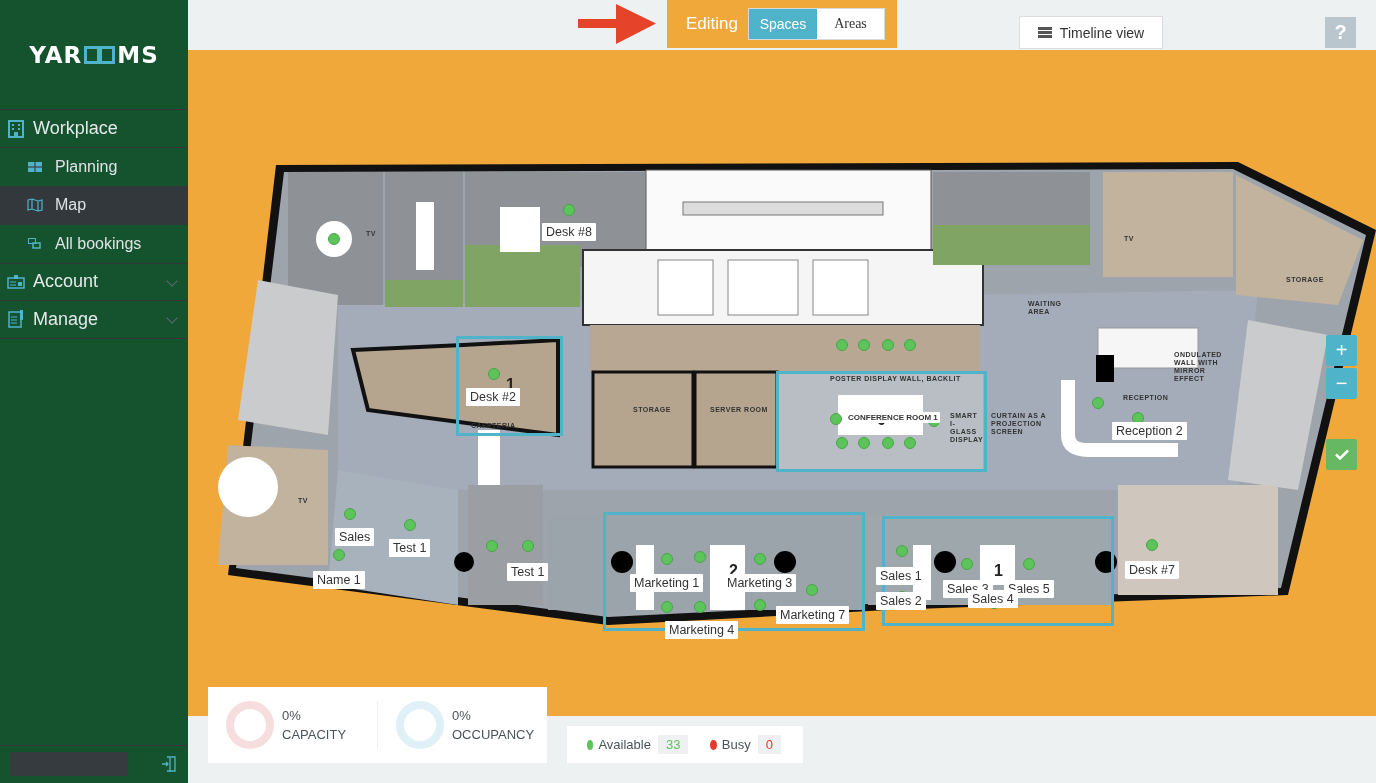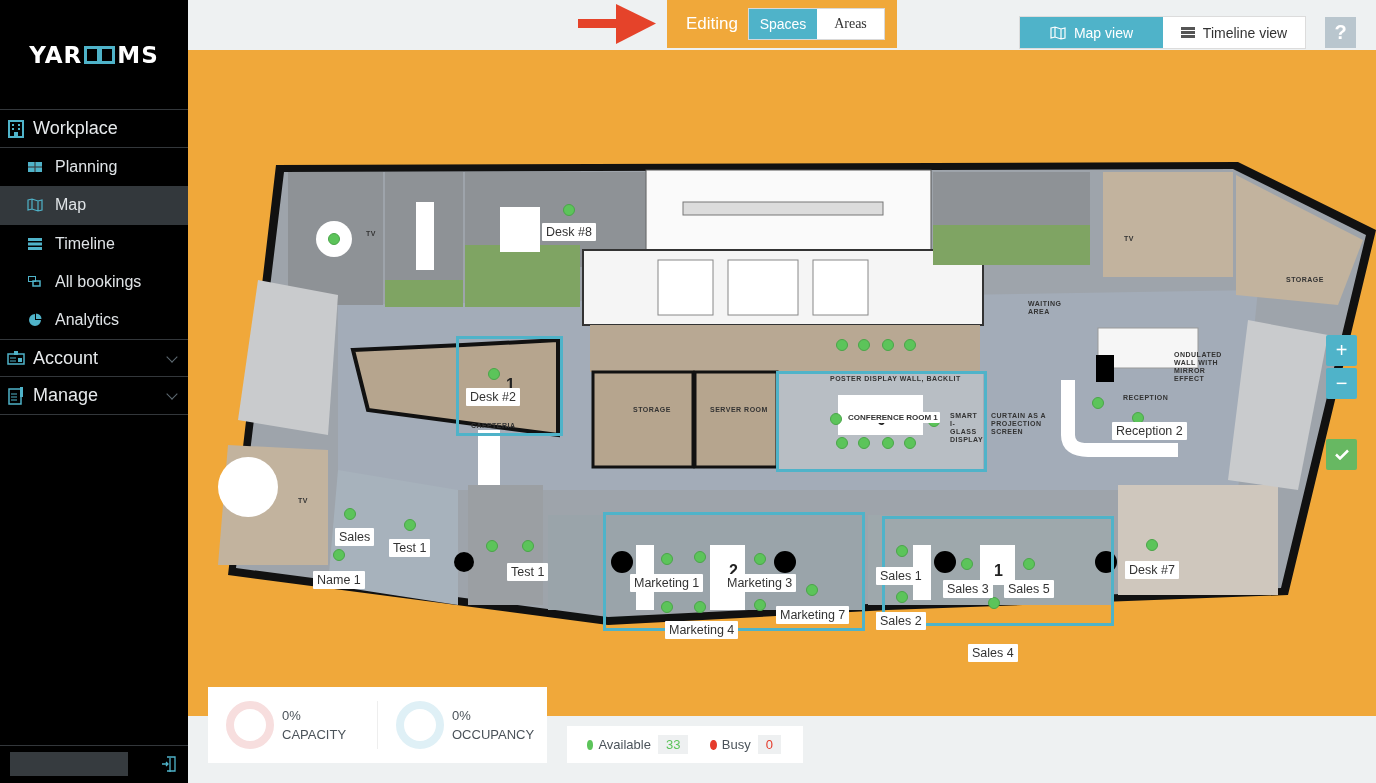--- a/index.html
+++ b/index.html
@@ -1,20 +1,20 @@
 <!DOCTYPE html>
 <html><head>
 <meta charset="utf-8">
 <style>
   * { box-sizing: border-box; margin: 0; padding: 0; }
   html, body { width: 1376px; height: 783px; overflow: hidden; }
   body { font-family: "Liberation Sans", "DejaVu Sans", sans-serif; background: #eef1f2; position: relative; }
 
   
-  .sidebar { position: absolute; left: 0; top: 0; width: 188px; height: 783px; background: #000000; color: #e6e9eb; }
+  .sidebar { position: absolute; left: 0; top: 0; width: 188px; height: 783px; background: #14532d; color: #e6e9eb; }
   .logo { height: 110px; display: flex; align-items: center; justify-content: center; border-bottom: 1px solid #33373b; }
   .logo-text { font-family: "DejaVu Sans", sans-serif; font-weight: bold; font-size: 23px; letter-spacing: 1px; color: #fff; display: flex; align-items: center; }
   .logo-mark { display: inline-flex; margin: 0 2px; }
   .logo-mark span { width: 16px; height: 18px; border: 3px solid #4fb3c9; display: inline-block; }
   .logo-mark span + span { margin-left: -1px; }
   .nav-section { height: 38px; display: flex; align-items: center; padding-left: 7px; font-size: 18px; color: #e6e9eb; border-bottom: 1px solid #33373b; position: relative; }
   .nav-section .icon { width: 18px; height: 18px; margin-right: 8px; display: inline-flex; align-items: center; justify-content: center; }
   .nav-section .chev { position: absolute; right: 12px; top: 13px; width: 8px; height: 8px; border-right: 1px solid #5e6a72; border-bottom: 1px solid #5e6a72; transform: rotate(45deg); }
   .nav-item { height: 38.3px; display: flex; align-items: center; padding-left: 27px; font-size: 16px; color: #dfe3e6; }
   .nav-item .icon { width: 16px; height: 16px; margin-right: 12px; display: inline-flex; align-items: center; justify-content: center; }
@@ -105,44 +105,25 @@
     <span class="icon">
         <svg width="16" height="14" viewBox="0 0 16 14">
           <path d="M1 2 L5 1 L11 3 L15 2 L15 12 L11 13 L5 11 L1 12 Z M5 1 L5 11 M11 3 L11 13" fill="none" stroke="#4fb3c9" stroke-width="1.2"></path>
         </svg>
       </span>
     <span>Map</span>
   </div>
   <div class="nav-item">
     <span class="icon">
         <svg width="14" height="12" viewBox="0 0 14 12">
-          <rect x="0" y="0" width="14" height="3" fill="#4fb3c9"></rect>
-          <rect x="0" y="4.5" width="14" height="3" fill="#4fb3c9"></rect>
-          <rect x="0" y="9" width="14" height="3" fill="#4fb3c9"></rect>
-        </svg>
-      </span>
-    <span>Timeline</span>
-  </div>
-  <div class="nav-item">
-    <span class="icon">
-        <svg width="14" height="12" viewBox="0 0 14 12">
           <rect x="0.5" y="0.5" width="7" height="5" fill="none" stroke="#4fb3c9"></rect>
           <rect x="5" y="5" width="7" height="5" fill="none" stroke="#4fb3c9" stroke-width="1.5"></rect>
         </svg>
       </span>
     <span>All bookings</span>
-  </div>
-  <div class="nav-item">
-    <span class="icon">
-        <svg width="14" height="14" viewBox="0 0 14 14">
-          <path d="M7 7 L7 1 A6 6 0 1 0 13 7 Z" fill="#4fb3c9"></path>
-          <path d="M8 6 L8 0.5 A5.5 5.5 0 0 1 13.5 6 Z" fill="#4fb3c9"></path>
-        </svg>
-      </span>
-    <span>Analytics</span>
   </div>
 
   <div class="nav-section" style="border-top:1px solid #33373b;">
     <span class="icon">
         <svg width="18" height="14" viewBox="0 0 18 14">
           <rect x="1" y="3" width="16" height="10" fill="none" stroke="#4fb3c9" stroke-width="1.5"></rect>
           <rect x="7" y="0" width="4" height="4" fill="#4fb3c9"></rect>
           <line x1="3" y1="7" x2="9" y2="7" stroke="#4fb3c9"></line>
           <line x1="3" y1="10" x2="9" y2="10" stroke="#4fb3c9"></line>
           <rect x="11" y="7" width="4" height="4" fill="#4fb3c9"></rect>
@@ -183,28 +164,20 @@
       </svg>
   </span>
   <div class="editing-box">
     <span class="editing-label">Editing</span>
     <div class="seg">
       <div class="seg-btn on">Spaces</div>
       <div class="seg-btn off">Areas</div>
     </div>
   </div>
   <div class="view-toggle">
-    <div class="view-btn on">
-      <span class="icon">
-          <svg width="16" height="14" viewBox="0 0 16 14">
-            <path d="M1 2 L5 1 L11 3 L15 2 L15 12 L11 13 L5 11 L1 12 Z M5 1 L5 11 M11 3 L11 13" fill="none" stroke="#fff" stroke-width="1.2"></path>
-          </svg>
-        </span>
-      <span>Map view</span>
-    </div>
     <div class="view-btn off">
       <span class="icon">
           <svg width="14" height="11" viewBox="0 0 14 11">
             <rect x="0" y="0" width="14" height="3" fill="#555"></rect>
             <rect x="0" y="4" width="14" height="3" fill="#555"></rect>
             <rect x="0" y="8" width="14" height="3" fill="#555"></rect>
           </svg>
         </span>
       <span>Timeline view</span>
     </div>
@@ -348,22 +321,22 @@
   <span class="space-label" style="left:201px;top:489px;">Test 1</span>
   <span class="space-label" style="left:125px;top:521px;">Name 1</span>
   <span class="space-label" style="left:319px;top:513px;">Test 1</span>
   <span class="space-label" style="left:442px;top:524px;">Marketing 1</span>
   <span class="space-label" style="left:535px;top:524px;">Marketing 3</span>
   <span class="space-label" style="left:588px;top:556px;">Marketing 7</span>
   <span class="space-label" style="left:477px;top:571px;">Marketing 4</span>
   <span class="space-label" style="left:688px;top:517px;">Sales 1</span>
   <span class="space-label" style="left:755px;top:530px;">Sales 3</span>
   <span class="space-label" style="left:816px;top:530px;">Sales 5</span>
-  <span class="space-label" style="left:688px;top:562px;">Sales 2</span>
-  <span class="space-label" style="left:780px;top:594px;">Sales 4</span>
+  <span class="space-label" style="left:688px;top:542px;">Sales 2</span>
+  <span class="space-label" style="left:780px;top:540px;">Sales 4</span>
   <span class="space-label" style="left:937px;top:511px;">Desk #7</span>
 
   <div class="zoom-ctrl">
     <div class="zoom-btn">+</div>
     <div class="zoom-btn">−</div>
   </div>
   <div class="confirm-btn">
     <svg width="14" height="11" viewBox="0 0 14 11">
         <path d="M1 5.5 L5 9.5 L13 1.5" fill="none" stroke="#fff" stroke-width="2.5"></path>
       </svg>

